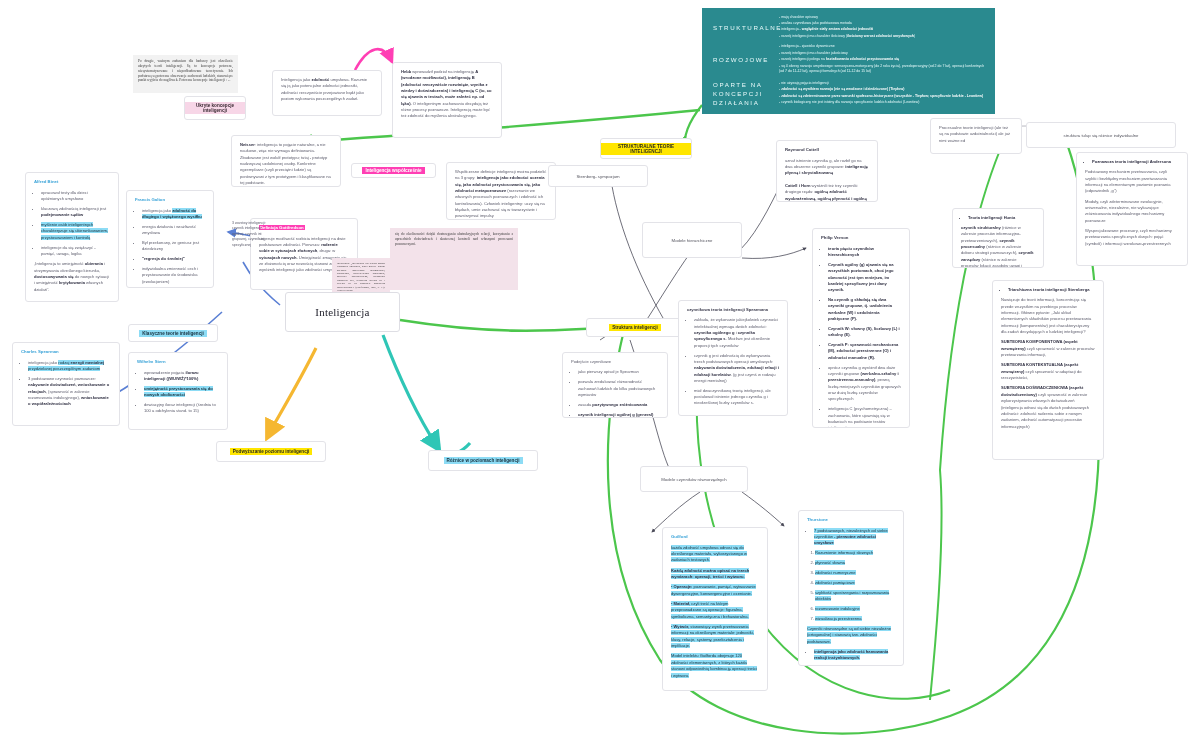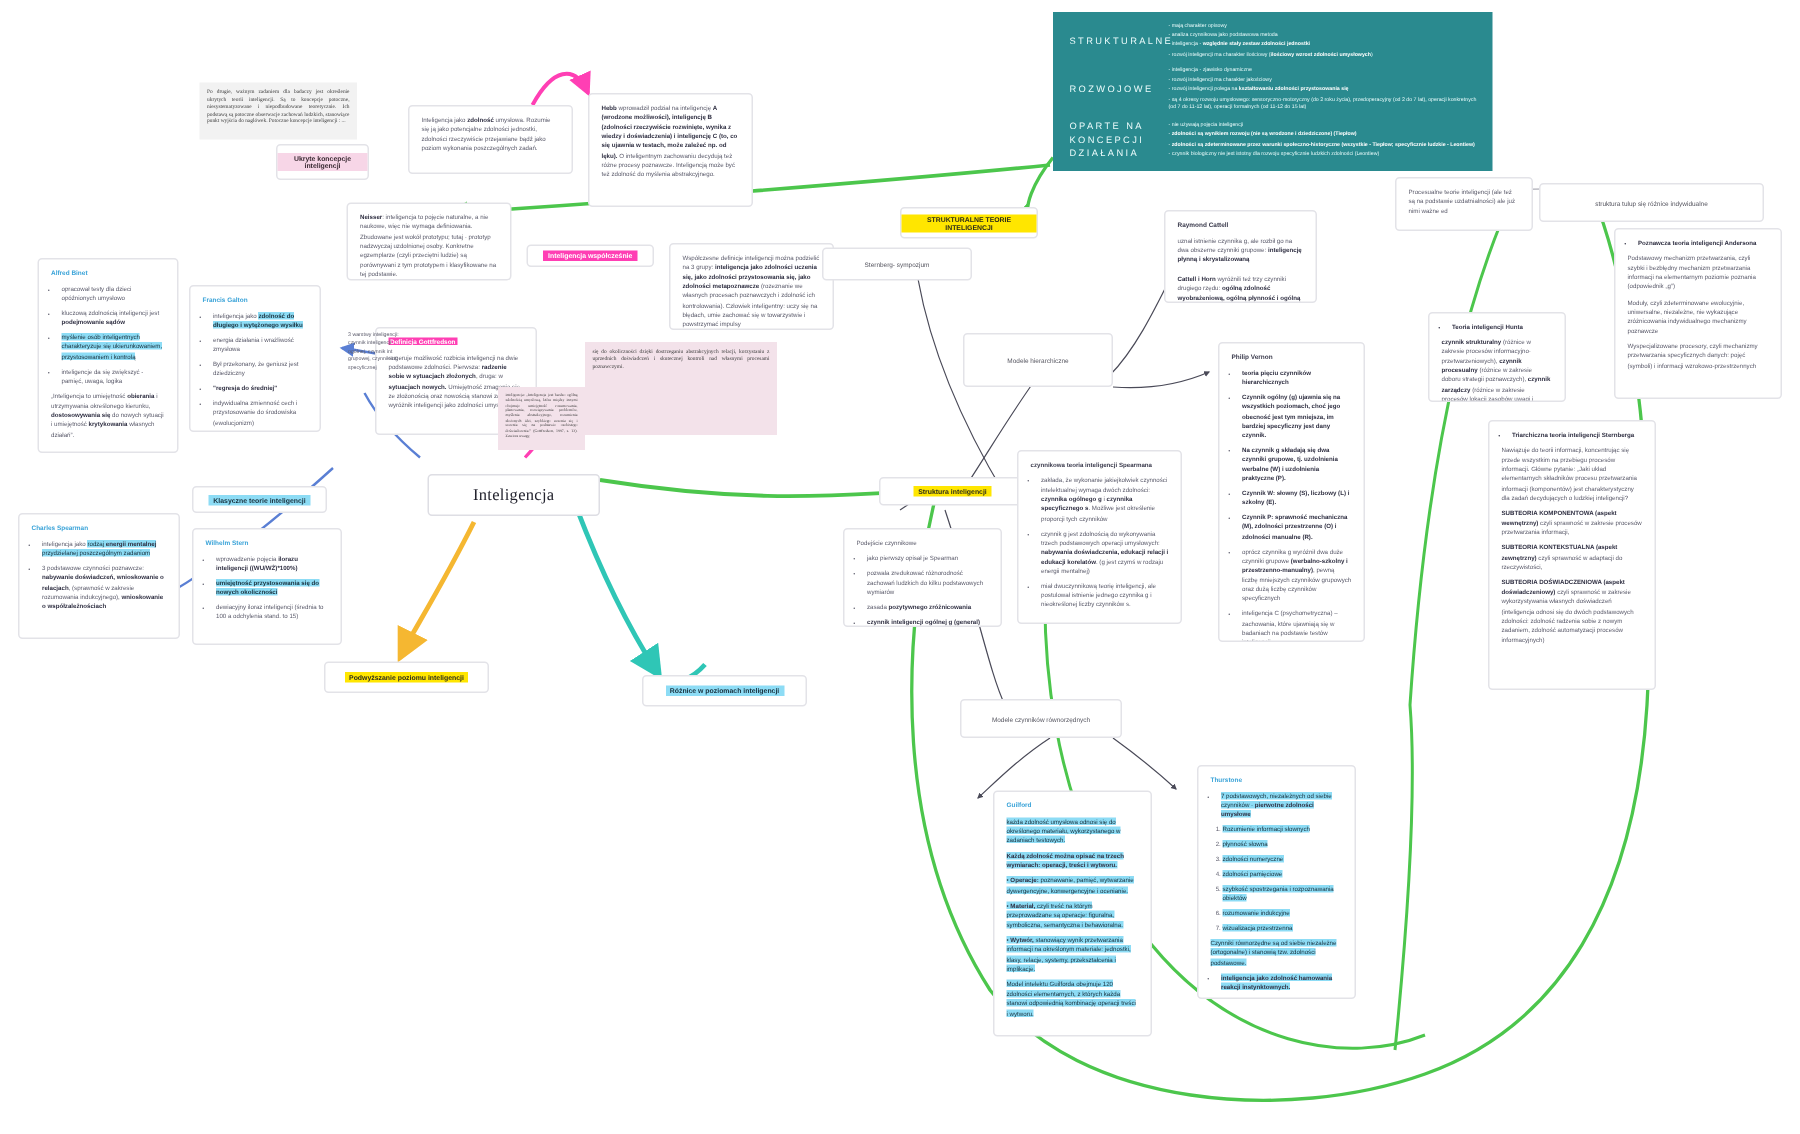--- a/index.html
+++ b/index.html
@@ -260,21 +260,21 @@
 
   <div class="node" style="left:128px; top:352px; width:100px; height:78px;">
     <span class="title">Wilhelm Stern</span>
     <ul>
       <li>wprowadzenie pojęcia <b>ilorazu inteligencji ((WU/WŻ)*100%)</b></li>
       <li><span class="hl-cyan-b">umiejętność przystosowania się do nowych okoliczności</span></li>
       <li>dewiacyjny iloraz inteligencji (średnia to 100 a odchylenia stand. to 15)</li>
     </ul>
   </div>
 
-  <div id="root-node" style="left:285px; top:316px; width:115px; height:28px;">
+  <div id="root-node" style="left:285px; top:292px; width:115px; height:40px;">
     <span>Inteligencja</span>
   </div>
 
   <div class="label-node" style="left:216px; top:441px; width:110px; height:21px;">
     <span class="hl-yellow">Podwyższanie poziomu inteligencji</span>
   </div>
 
   <div class="label-node" style="left:428px; top:450px; width:110px; height:21px;">
     <span class="hl-cyan">Różnice w poziomach inteligencji</span>
   </div>

